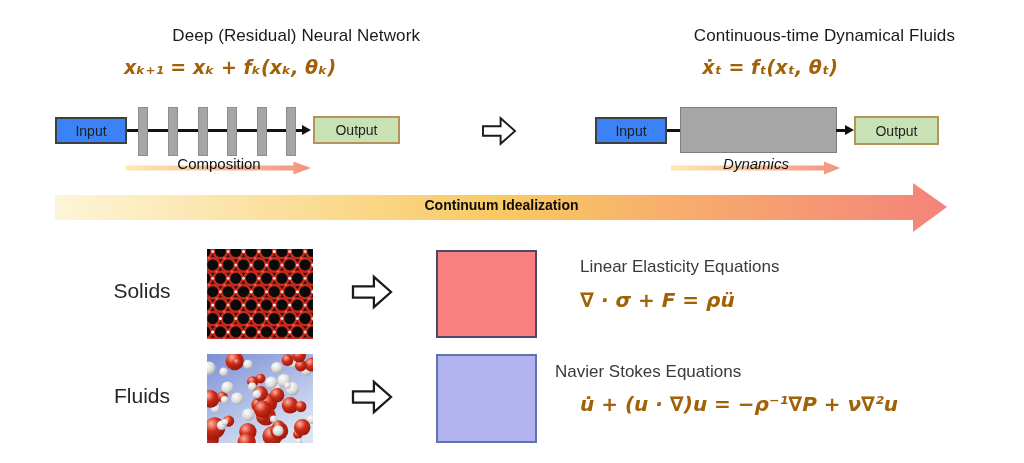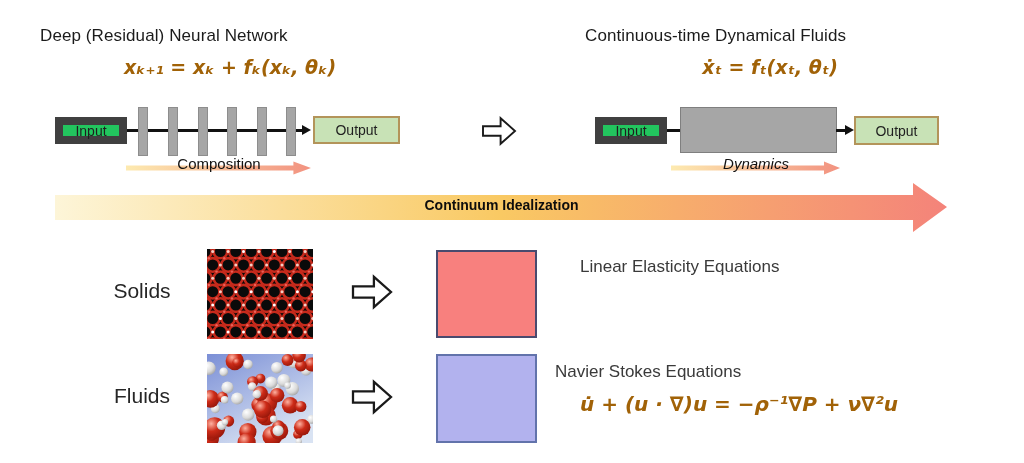--- a/index.html
+++ b/index.html
@@ -1,24 +1,24 @@
 <!DOCTYPE html>
 <html><head>
 <meta charset="utf-8">
 <style>
   html,body{margin:0;padding:0;background:#fff;}
   #canvas{
     position:relative;width:1024px;height:463px;background:#ffffff;overflow:hidden;
     font-family:"Liberation Sans","DejaVu Sans",sans-serif;
   }
-  .panel-title{position:absolute;font-size:17px;color:#1b1b1b;text-align:left;letter-spacing:.1px;}
+  .panel-title{position:absolute;font-size:17px;color:#1b1b1b;text-align:right;letter-spacing:.1px;}
   .math{font-family:"DejaVu Sans","Liberation Sans",sans-serif;font-weight:700;font-style:italic;color:#a16207;}
   .top-eq{position:absolute;text-align:center;font-size:19px;}
   .io-box{position:absolute;display:flex;align-items:center;justify-content:center;font-size:14px;color:#1f1f1f;box-sizing:border-box;}
-  .input-box{background:#22c55e;border:8px solid #404040;}
+  .input-box{background:#3b82f6;border:2px solid #404040;}
   .output-box{background:#c8e2b6;border:2px solid #b3945a;}
   .layer-bar{position:absolute;width:10px;height:49px;top:107px;background:#a6a6a6;border:1px solid #8d8d8d;box-sizing:border-box;}
   .gray-box{position:absolute;left:680px;top:107px;width:157px;height:46px;background:#a6a6a6;border:1px solid #7f7f7f;box-sizing:border-box;}
   .hline{position:absolute;height:2.6px;background:#111;}
   .ah{position:absolute;width:0;height:0;border-top:5px solid transparent;border-bottom:5px solid transparent;border-left:9px solid #111;}
   .block-arrow{position:absolute;}
   .block-arrow polygon{fill:#ffffff;stroke:#1a1a1a;stroke-width:2.4;stroke-linejoin:miter;}
   .flow-arrow{position:absolute;}
   .flow-label{position:absolute;font-size:15px;color:#111;text-align:center;}
   .continuum-label{position:absolute;left:55px;width:893px;top:197px;box-sizing:border-box;
@@ -331,20 +331,21 @@
       <circle cx="132.75" cy="103" r="1.2" fill="#e8625a"></circle>
     </svg>
 
   <svg class="block-arrow" style="left:351px;top:273px;" width="42" height="38" viewBox="0 0 44 40">
     <polygon points="2,14 24,14 24,4 42,20 24,36 24,26 2,26"></polygon>
   </svg>
 
   <div class="swatch swatch-solid" style="background: rgb(248, 128, 126);"></div>
 
   <div class="eq-heading" style="left:580px;top:257px;">Linear Elasticity Equations</div>
+  <div class="bot-eq math" style="left:580px;top:288px;">∇ · σ + F = ρü</div>
 
   <div class="section-label" style="left:100px;top:384px;">Fluids</div>
 
   <svg id="molecules-svg" class="micro-img" style="top:354px;" width="106" height="89" viewBox="0 0 106 89">
     <defs>
       <linearGradient id="mbg" x1="0" y1="0" x2="0.6" y2="1">
         <stop offset="0" stop-color="#7b8fd6"></stop>
         <stop offset="1" stop-color="#d9e3f3"></stop>
       </linearGradient>
       <radialGradient id="gR" cx="0.35" cy="0.3" r="0.8">

